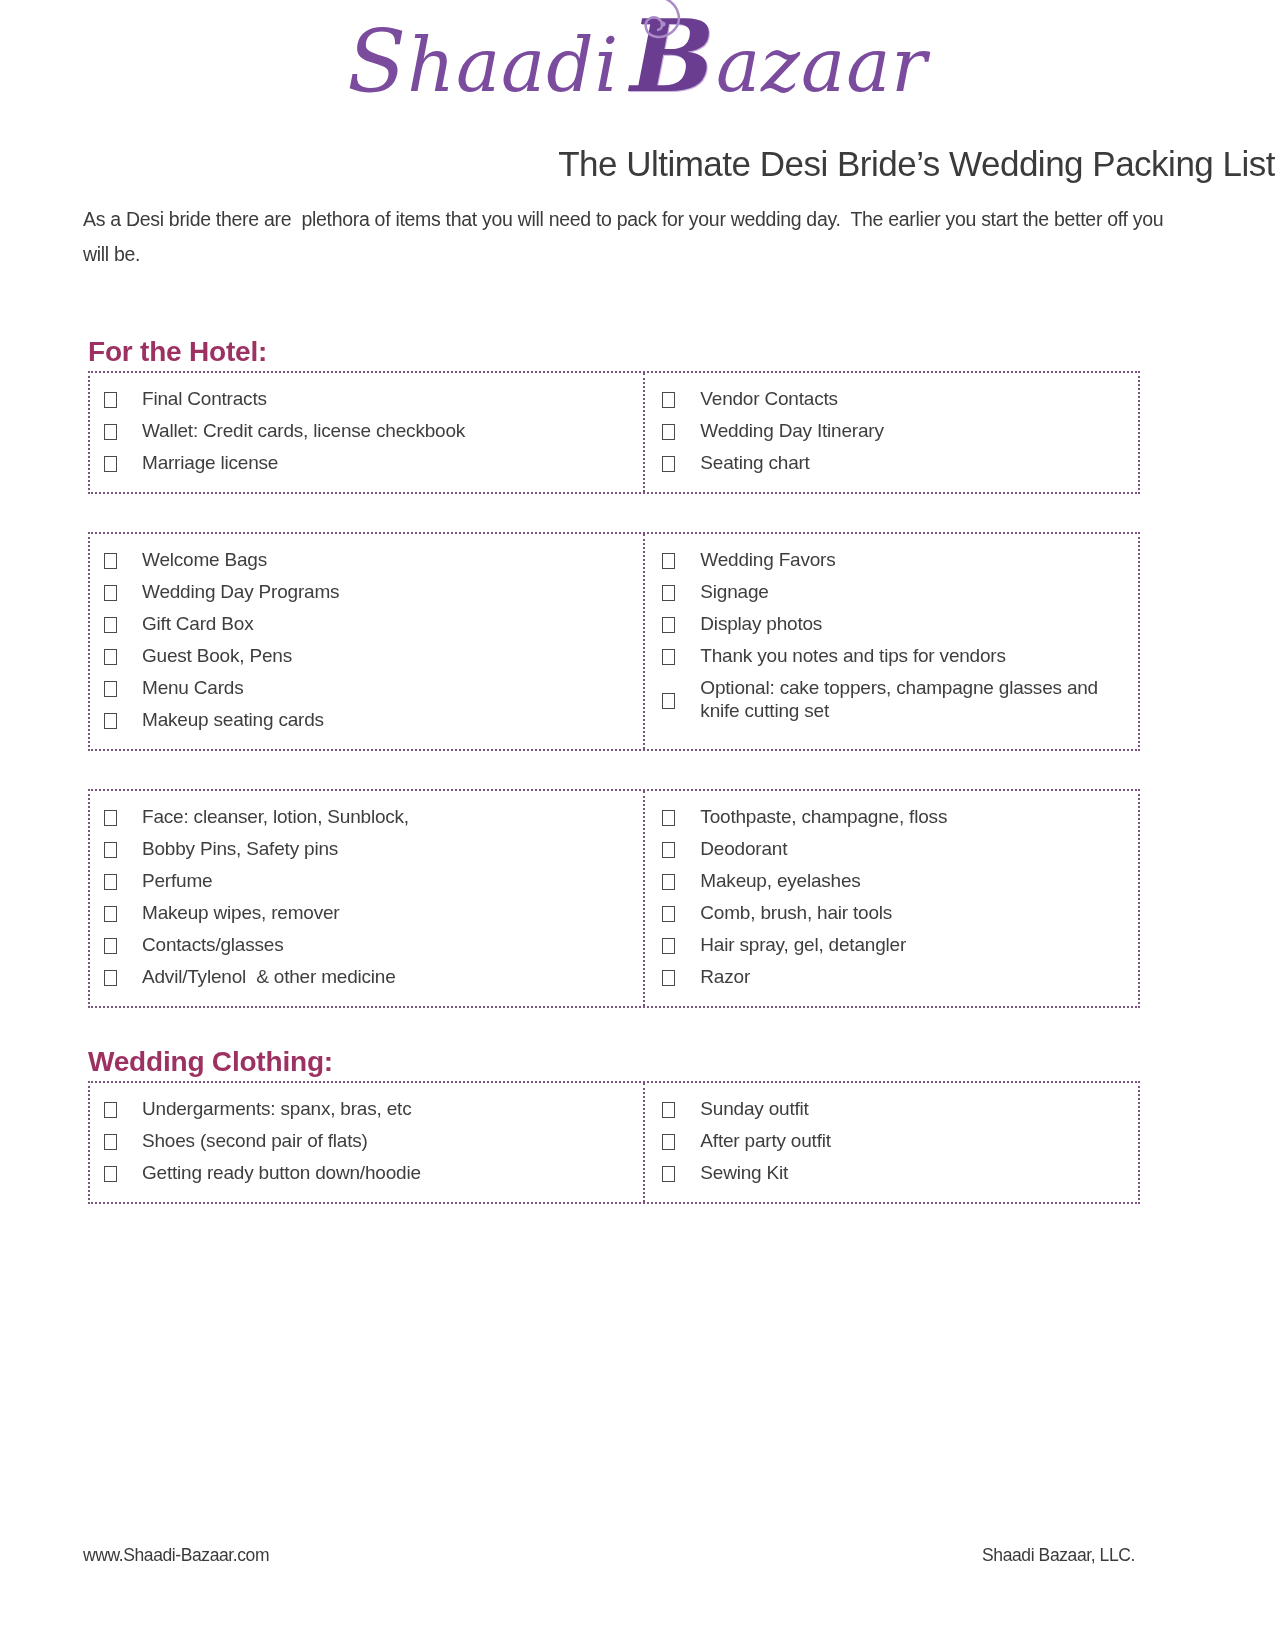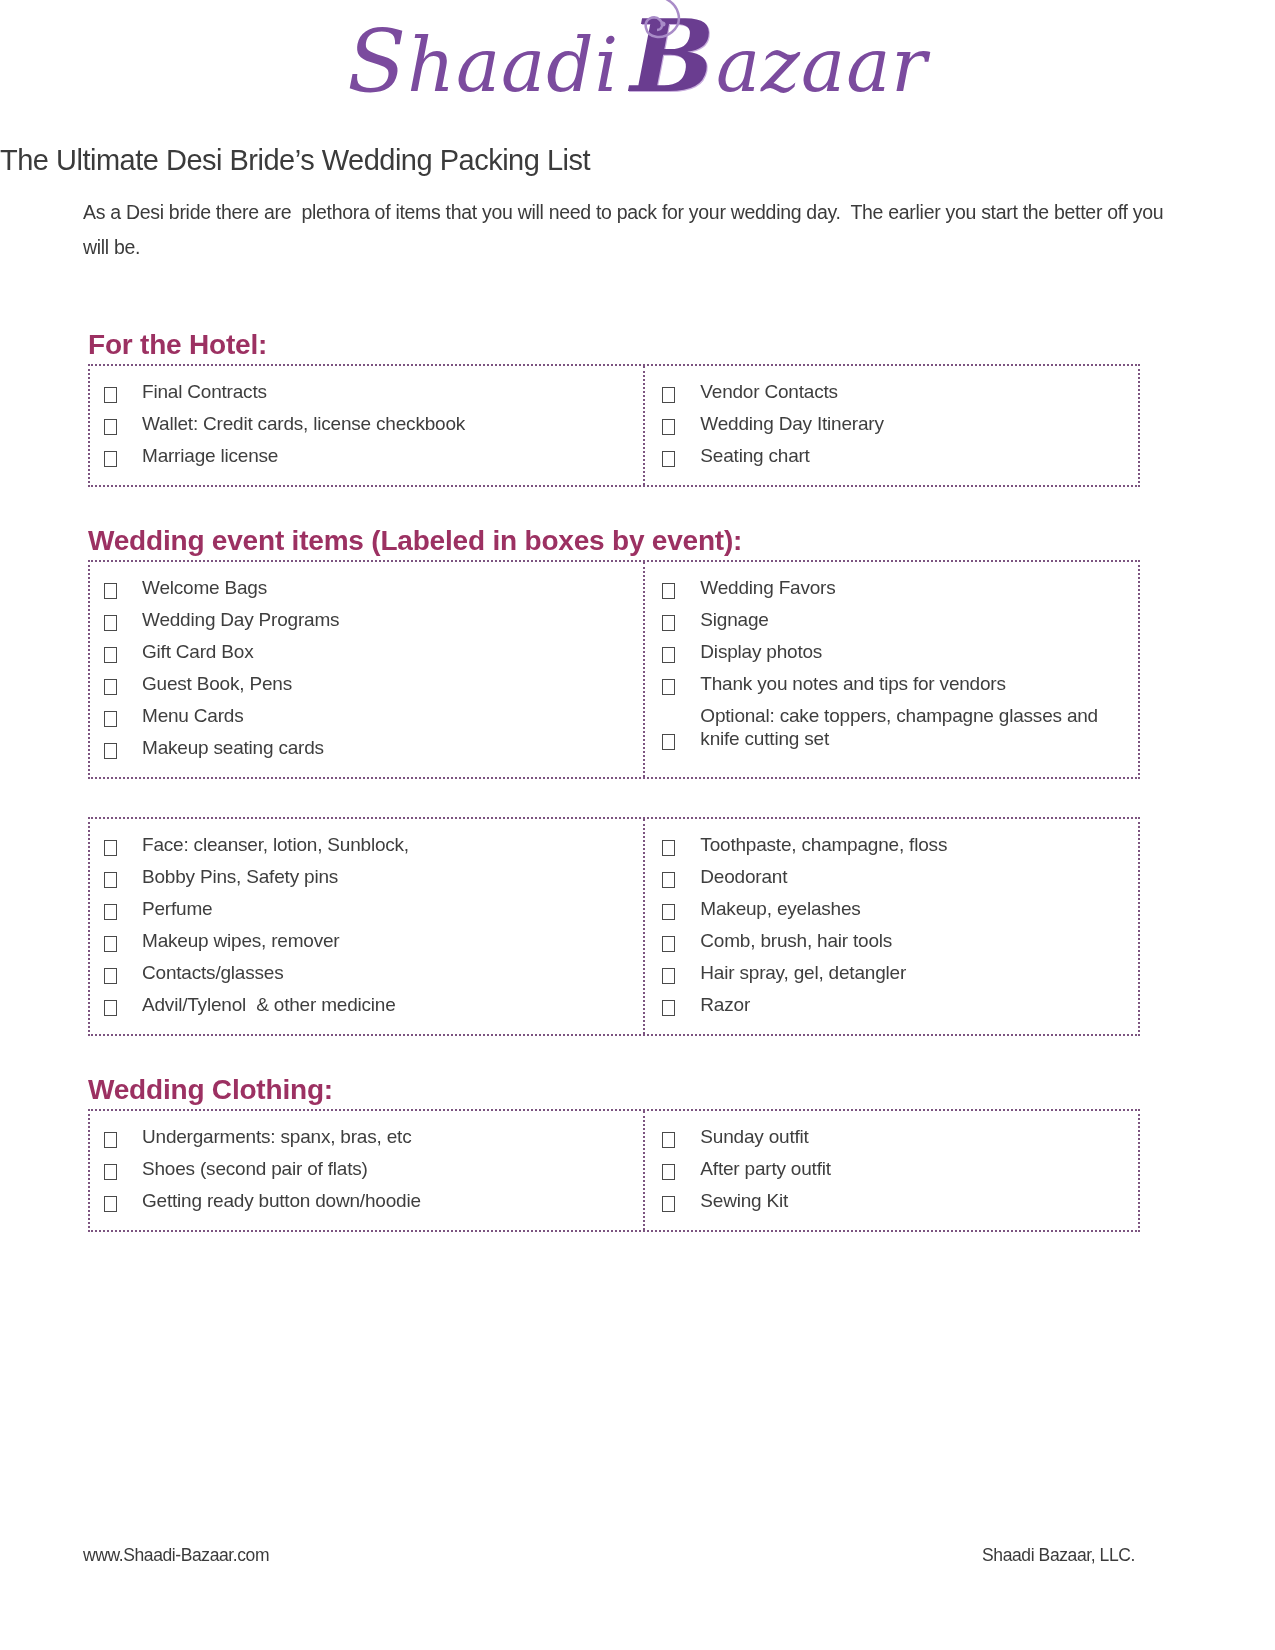--- a/index.html
+++ b/index.html
@@ -43,22 +43,22 @@
   .logo .paisley {
     position: absolute;
     top: -12px;
     left: 2px;
     pointer-events: none;
   }
 
   
   .doc-title {
     margin-top: 24px;
-    text-align: left;
-    font-size: 29px;
+    text-align: right;
+    font-size: 35px;
     letter-spacing: -0.5px;
     color: #3b3b3b;
     font-weight: normal;
   }
   .intro {
     margin: 18px 85px 0 83px;
     font-size: 19.5px;
     letter-spacing: -0.3px;
     line-height: 35px;
     color: #3b3b3b;
@@ -80,21 +80,21 @@
     border: 2px dotted #7c5480;
     display: flex;
     width: 100%;
   }
   .col { padding: 5px 0 9px 12px; }
   .col.left  { width: 52.8%; }
   .col.right { width: 47.2%; border-left: 2px dotted #7c5480; padding-left: 15px; }
 
   .item-row {
     display: flex;
-    align-items: flex-end;
+    align-items: center;
     margin: 9px 0;
     line-height: 23px;
   }
   .checkbox {
     flex: 0 0 auto;
     width: 13px;
     height: 16px;
     margin: 3px 25px 0 2px;
     border: 1.5px solid #4a4a4a;
     background: #ffffff;
@@ -173,21 +173,20 @@
           </div>
           <div class="item-row">
             <span class="checkbox"></span>
             <span class="item-label">Seating chart</span>
           </div>
         </div>
     </div>
   </div>
 
   <div class="section">
-    <div class="section-heading">Wedding event items (Labeled in boxes by event):</div>
     <div class="check-box-frame">
       <div class="col left">
           <div class="item-row">
             <span class="checkbox"></span>
             <span class="item-label">Welcome Bags</span>
           </div>
           <div class="item-row">
             <span class="checkbox"></span>
             <span class="item-label">Wedding Day Programs</span>
           </div>

